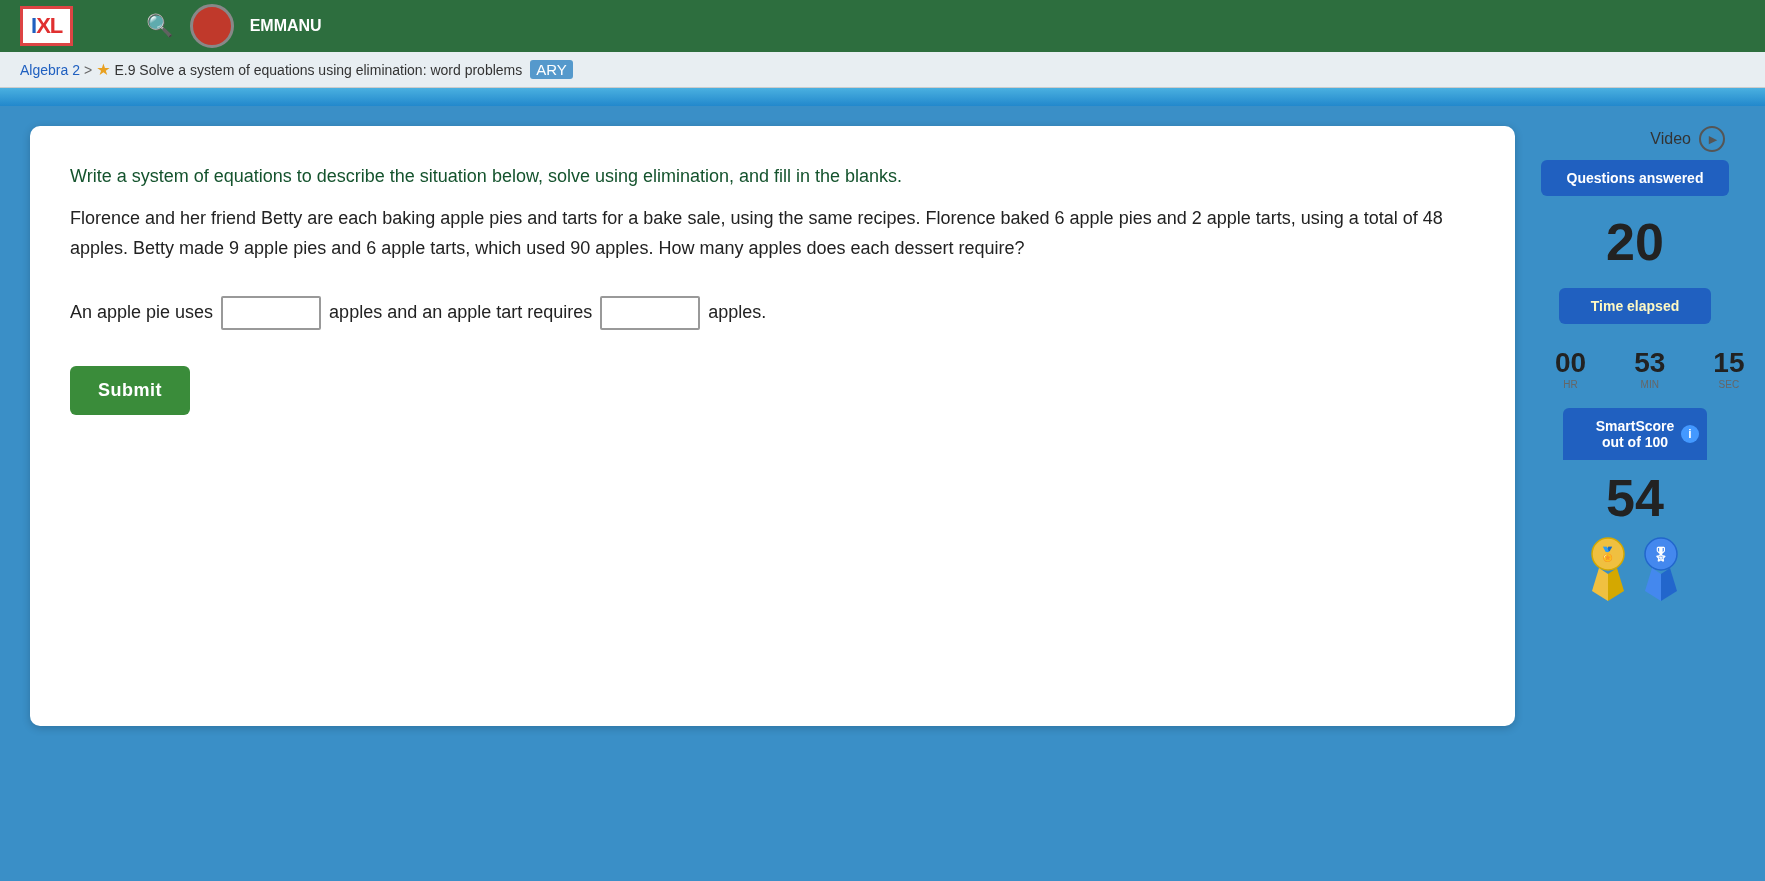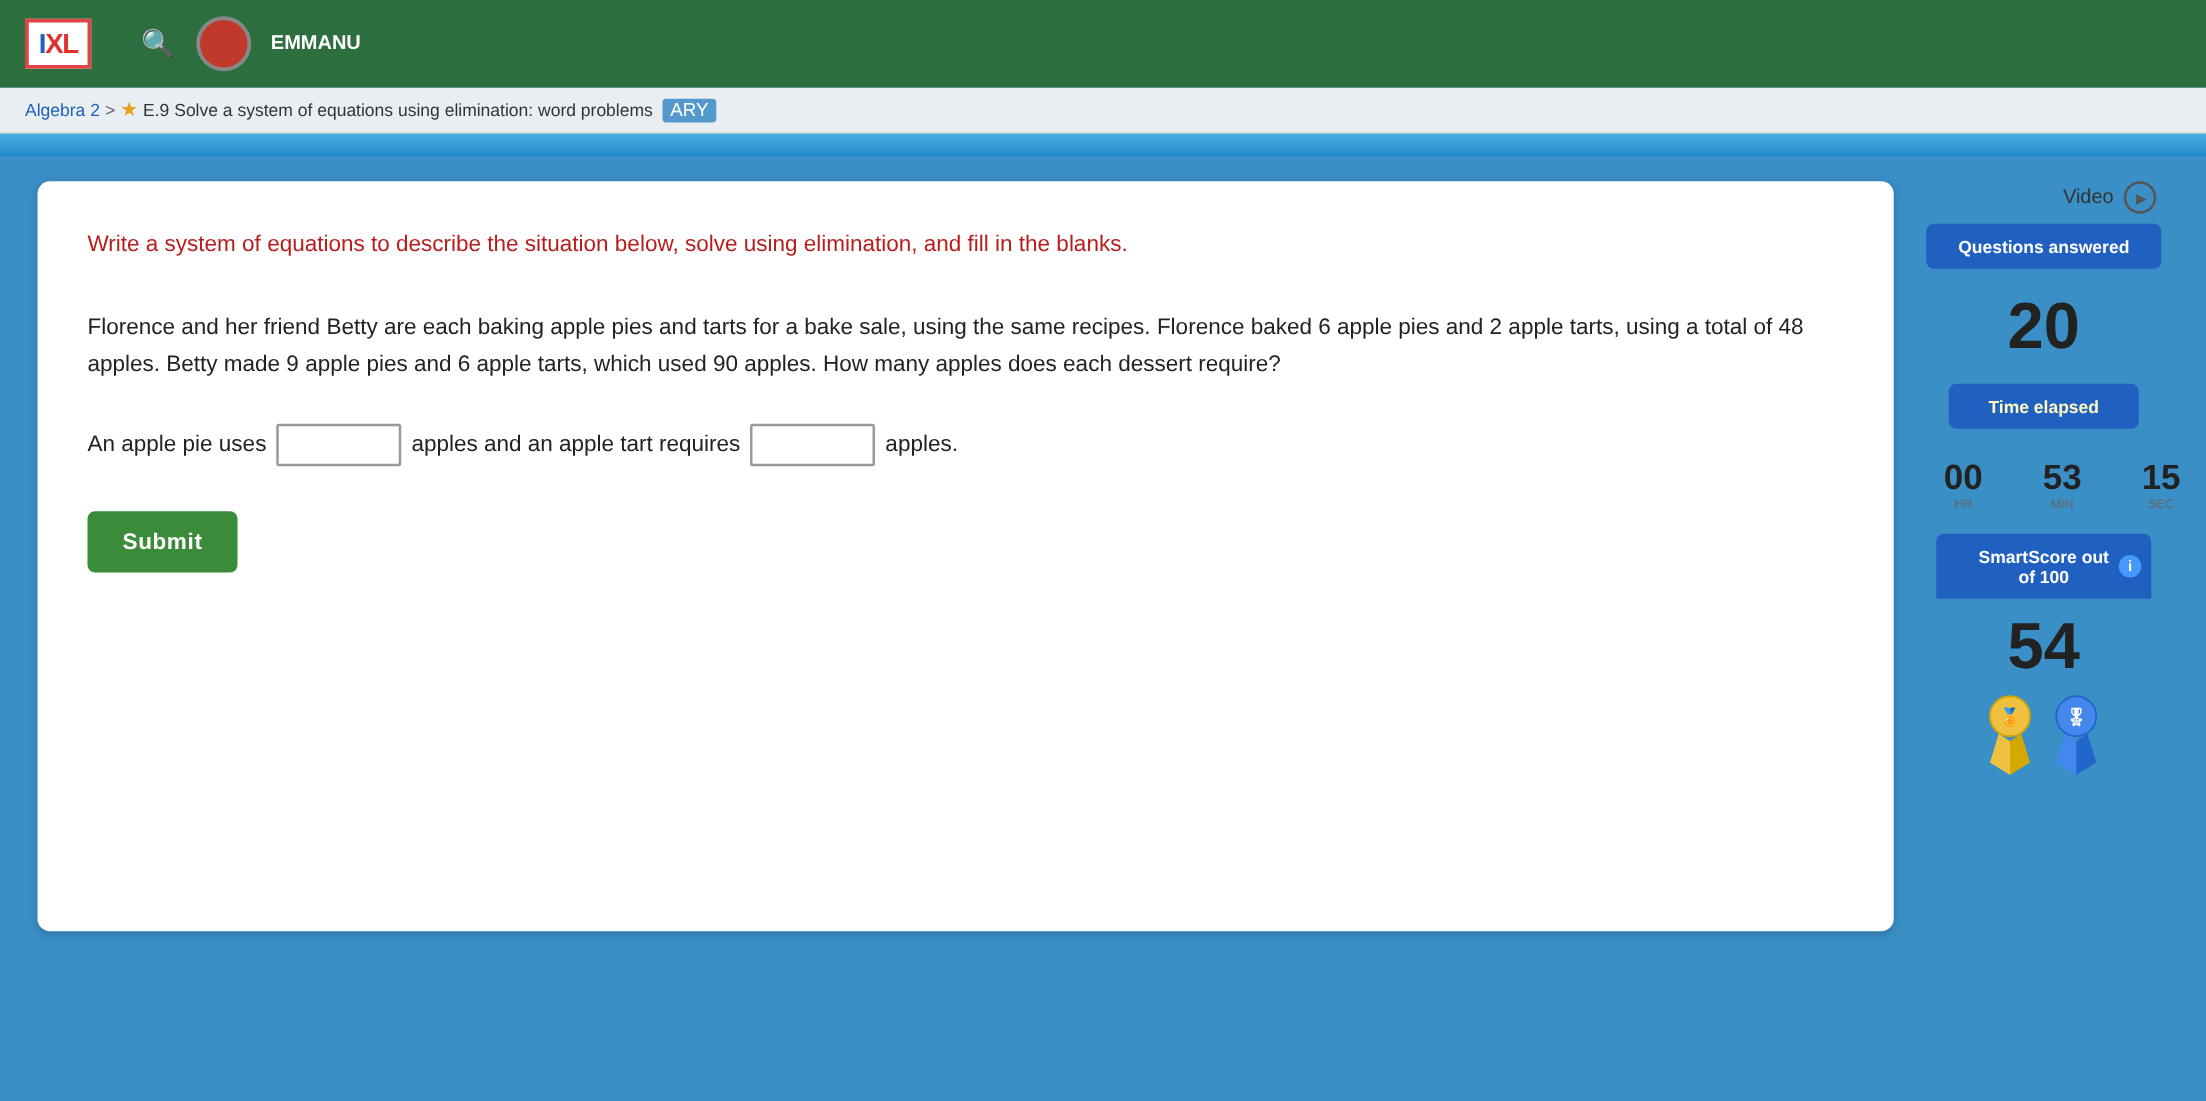--- a/index.html
+++ b/index.html
@@ -7,25 +7,26 @@
       font-family: Arial, sans-serif;
       background: #3a8fc7;
       width: 1765px;
       min-height: 881px;
       overflow-x: hidden;
     }
 
     
     .header {
       background: #2d6e3e;
-      height: 70px;
+      height: 52px;
       display: flex;
       align-items: center;
       padding: 0 20px;
       position: relative;
+      gap: 33px;
     }
     .logo-box {
       background: white;
       border: 3px solid #d44;
       padding: 4px 8px;
       font-weight: bold;
       font-size: 22px;
       color: #d44;
       margin-right: 40px;
       letter-spacing: -1px;
@@ -129,22 +130,22 @@
       border-radius: 10px;
       padding: 36px 40px 40px 40px;
       flex: 1;
       box-shadow: 0 2px 8px rgba(0,0,0,0.2);
       min-height: 600px;
     }
 
     .question-text {
       font-size: 18px;
       line-height: 1.6;
-      color: #b91c1c;
-      margin-bottom: 36px;
+      color: #14532d;
+      margin-bottom: 12px;
     }
 
     .problem-text {
       font-size: 18px;
       line-height: 1.7;
       color: #222;
       margin-bottom: 32px;
     }
 
     .answer-row {
@@ -281,21 +282,21 @@
       color: #222;
       padding-bottom: 4px;
     }
 
     .smartscore-box {
       background: #2060c0;
       color: white;
       text-align: center;
       padding: 10px 26px;
       border-radius: 6px 6px 0 0;
-      width: 172px;
+      width: 144px;
       margin-top: 8px;
       position: relative;
     }
     .smartscore-box .label {
       font-size: 14px;
       font-weight: bold;
     }
     .smartscore-info {
       position: absolute;
       right: 8px;

